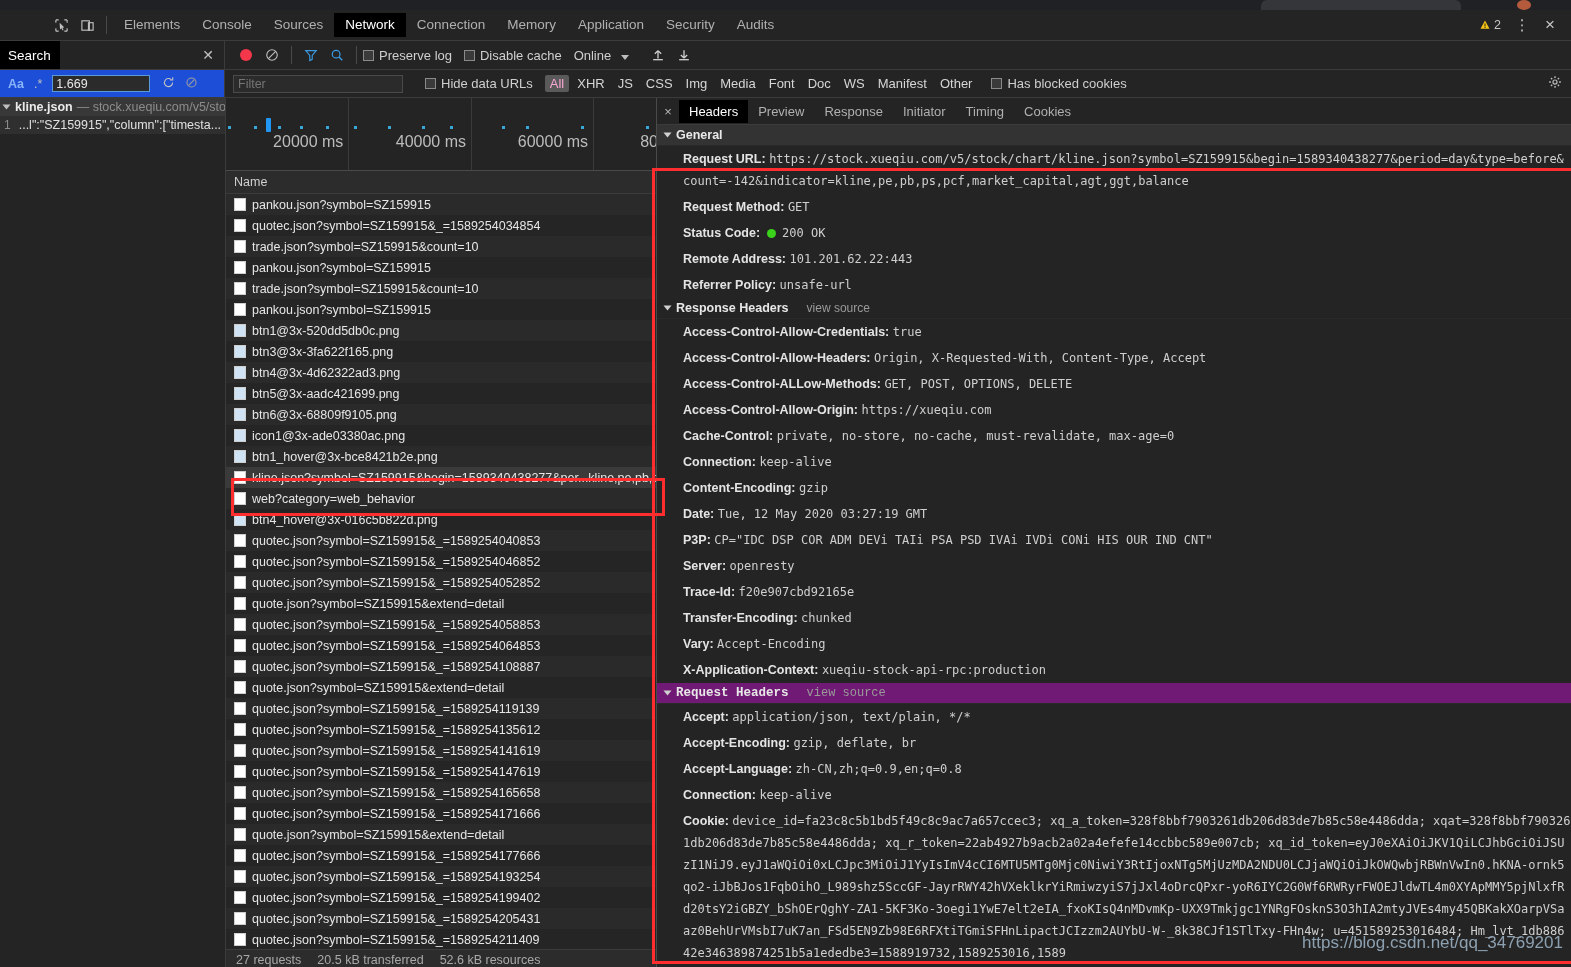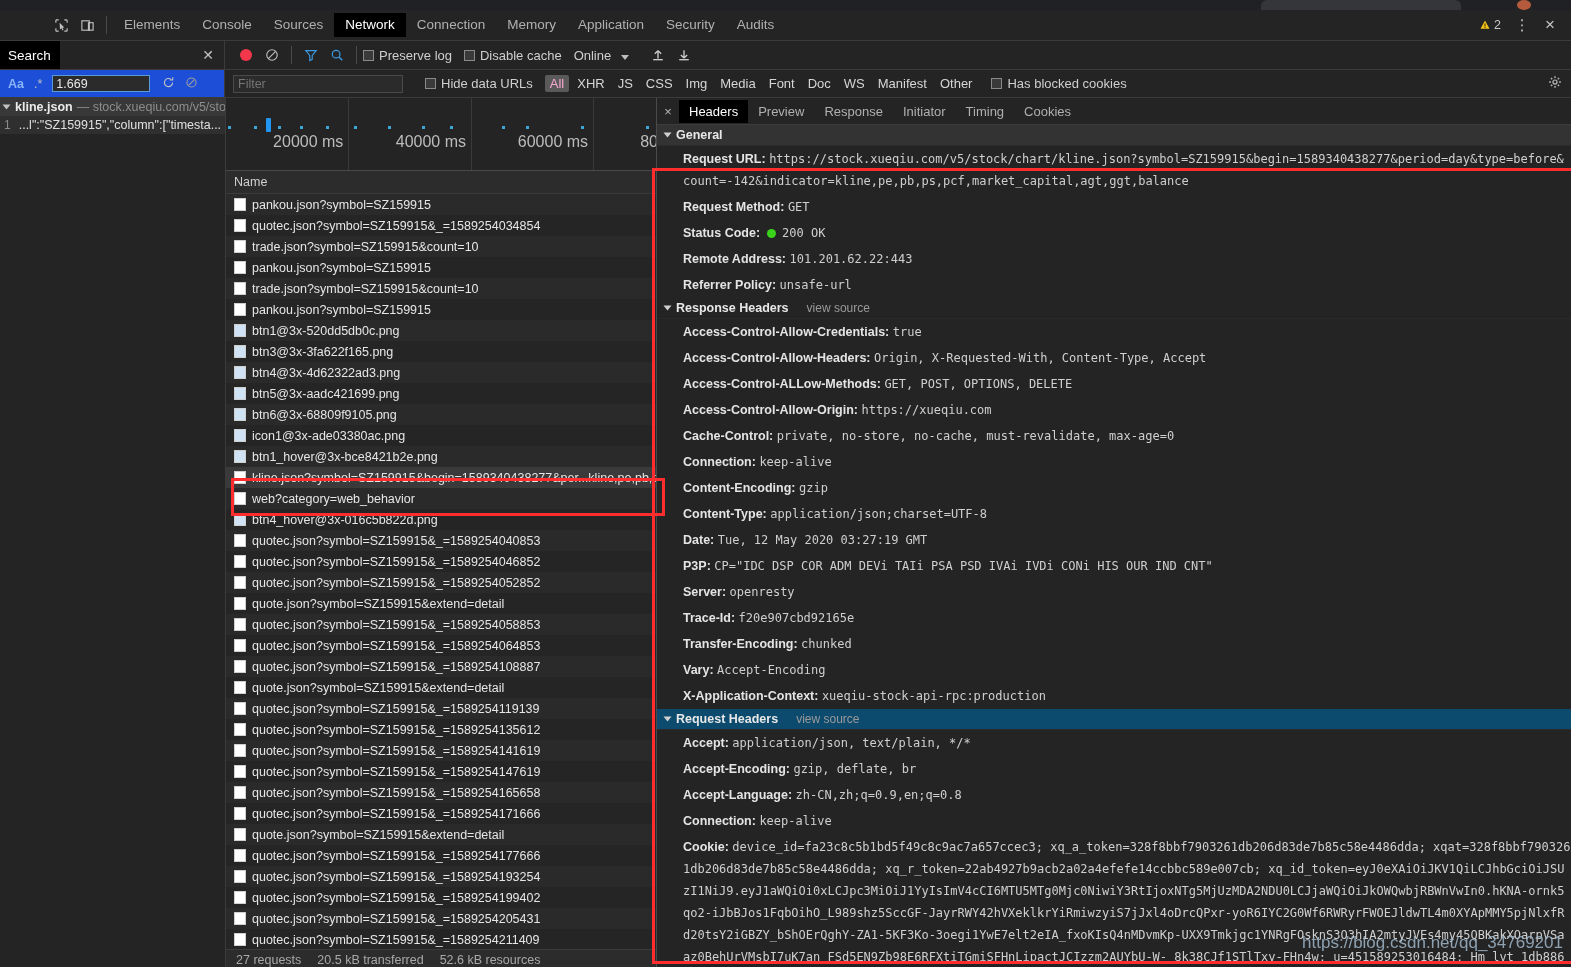--- a/index.html
+++ b/index.html
@@ -588,31 +588,30 @@
             <span class="view-src">view source</span>
           </div>
           <div id="resp-headers">
               <div class="hrow"><span class="hkey">Access-Control-Allow-Credentials: </span><span class="hval">true</span></div>
               <div class="hrow"><span class="hkey">Access-Control-Allow-Headers: </span><span class="hval">Origin, X-Requested-With, Content-Type, Accept</span></div>
               <div class="hrow"><span class="hkey">Access-Control-ALLow-Methods: </span><span class="hval">GET, POST, OPTIONS, DELETE</span></div>
               <div class="hrow"><span class="hkey">Access-Control-Allow-Origin: </span><span class="hval">https://xueqiu.com</span></div>
               <div class="hrow"><span class="hkey">Cache-Control: </span><span class="hval">private, no-store, no-cache, must-revalidate, max-age=0</span></div>
               <div class="hrow"><span class="hkey">Connection: </span><span class="hval">keep-alive</span></div>
               <div class="hrow"><span class="hkey">Content-Encoding: </span><span class="hval">gzip</span></div>
-              <div class="hrow"><span class="hkey">Content-Type: </span><span class="hval">application/json;charset=UTF-8</span></div>
               <div class="hrow"><span class="hkey">Date: </span><span class="hval">Tue, 12 May 2020 03:27:19 GMT</span></div>
               <div class="hrow"><span class="hkey">P3P: </span><span class="hval">CP="IDC DSP COR ADM DEVi TAIi PSA PSD IVAi IVDi CONi HIS OUR IND CNT"</span></div>
               <div class="hrow"><span class="hkey">Server: </span><span class="hval">openresty</span></div>
               <div class="hrow"><span class="hkey">Trace-Id: </span><span class="hval">f20e907cbd92165e</span></div>
               <div class="hrow"><span class="hkey">Transfer-Encoding: </span><span class="hval">chunked</span></div>
               <div class="hrow"><span class="hkey">Vary: </span><span class="hval">Accept-Encoding</span></div>
               <div class="hrow"><span class="hkey">X-Application-Context: </span><span class="hval">xueqiu-stock-api-rpc:production</span></div>
             </div>
 
-          <div class="sec-head" style="background:#0c4a6e;">
+          <div class="sec-head" style="background:#701a75;font-family:Liberation Mono, monospace;">
             <span class="tri"></span>
             <span>Request Headers</span>
             <span class="view-src">view source</span>
           </div>
           <div id="req-headers">
               <div class="hrow"><span class="hkey">Accept: </span><span class="hval">application/json, text/plain, */*</span></div>
               <div class="hrow"><span class="hkey">Accept-Encoding: </span><span class="hval">gzip, deflate, br</span></div>
               <div class="hrow"><span class="hkey">Accept-Language: </span><span class="hval">zh-CN,zh;q=0.9,en;q=0.8</span></div>
               <div class="hrow"><span class="hkey">Connection: </span><span class="hval">keep-alive</span></div>
               <div class="hrow"><span class="hkey">Cookie: </span><span class="hval">device_id=fa23c8c5b1bd5f49c8c9ac7a657ccec3; xq_a_token=328f8bbf7903261db206d83de7b85c58e4486dda; xqat=328f8bbf7903261db206d83de7b85c58e4486dda; xq_r_token=22ab4927b9acb2a02a4efefe14ccbbc589e007cb; xq_id_token=eyJ0eXAiOiJKV1QiLCJhbGciOiJSUzI1NiJ9.eyJ1aWQiOi0xLCJpc3MiOiJ1YyIsImV4cCI6MTU5MTg0Mjc0NiwiY3RtIjoxNTg5MjUzMDA2NDU0LCJjaWQiOiJkOWQwbjRBWnVwIn0.hKNA-ornk5qo2-iJbBJos1FqbOihO_L989shz5SccGF-JayrRWY42hVXeklkrYiRmiwzyiS7jJxl4oDrcQPxr-yoR6IYC2G0Wf6RWRyrFWOEJldwTL4m0XYApMMY5pjNlxfRd20tsY2iGBZY_bShOErQghY-ZA1-5KF3Ko-3oegi1YwE7elt2eIA_fxoKIsQ4nMDvmKp-UXX9Tmkjgc1YNRgFOsknS3O3hIA2mtyJVEs4my45QBKakXOarpVSaaz0BehUrVMsbI7uK7an_FSd5EN9Zb98E6RFXtiTGmiSFHnLipactJCIzzm2AUYbU-W-_8k38CJf1STlTxy-FHn4w; u=451589253016484; Hm_lvt_1db88642e346389874251b5a1ededbe3=1588919732,1589253016,1589</span></div>

